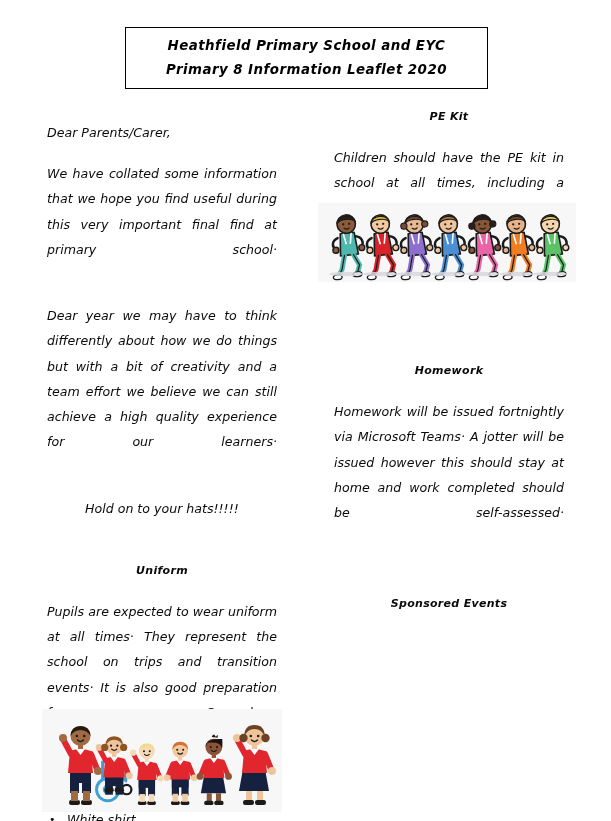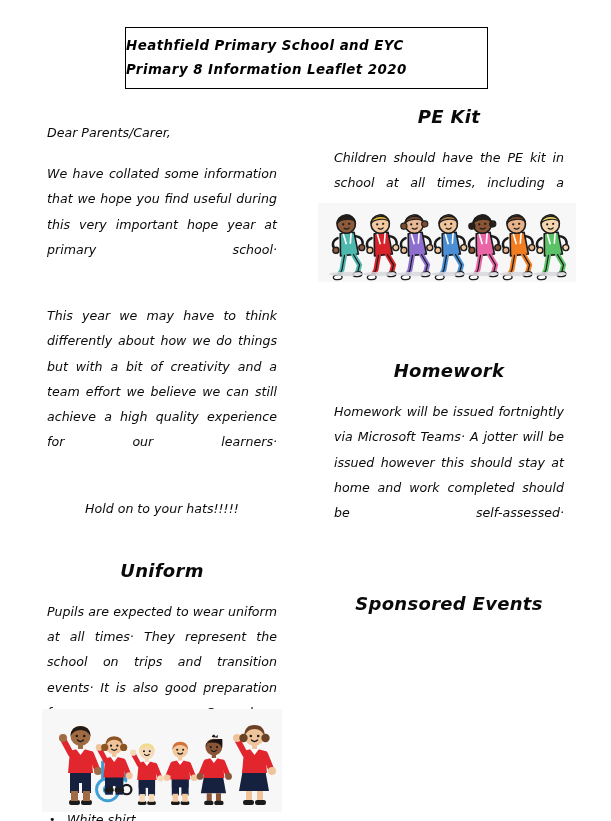--- a/index.html
+++ b/index.html
@@ -26,21 +26,21 @@
   .title-box {
     position: absolute;
     left: 125px;
     top: 27px;
     width: 363px;
     height: 62px;
     border: 1.6px solid #000000;
     box-sizing: border-box;
     display: flex;
     flex-direction: column;
-    align-items: flex-start;
+    align-items: center;
     justify-content: center;
   }
   .title-line {
     font-family: "DejaVu Sans", sans-serif;
     font-style: italic;
     font-weight: bold;
     font-size: 13.4px;
     letter-spacing: 0.45px;
     line-height: 24px;
     color: #000;
@@ -60,21 +60,21 @@
     font-family: "DejaVu Sans", sans-serif;
     font-style: italic;
     font-size: 12.6px;
     line-height: 25.2px;
     color: #0a0a0a;
   }
 
   .heading {
     font-weight: bold;
     text-align: center;
-    font-size: 18px;
+    font-size: 11px;
     letter-spacing: 0.3px;
   }
 
   .para {
     text-align: justify;
     text-justify: inter-word;
     margin: 16px;
   }
   
   .para:after {
@@ -138,23 +138,23 @@
 
   <div class="title-box">
     <div class="title-line">Heathfield Primary School and EYC</div>
     <div class="title-line">Primary 8 Information Leaflet 2020</div>
   </div>
 
   <div class="col col-left">
 
     <p class="para no-stretch">Dear Parents/Carer,</p>
 
-    <p class="para">We have collated some information that we hope you find useful during this very important hope year at primary school·</p>
-
-    <p class="para">This year we may have to think differently about how we do things but with a bit of creativity and a team effort we believe we can still achieve a high quality experience for our learners·</p>
+    <p class="para">We have collated some information that we hope you find useful during this very important final find at primary school·</p>
+
+    <p class="para">Dear year we may have to think differently about how we do things but with a bit of creativity and a team effort we believe we can still achieve a high quality experience for our learners·</p>
 
     <p class="indent-line">Hold on to your hats!!!!!</p>
 
     <div class="spacer-md"></div>
 
     <div class="heading">Uniform</div>
 
     <p class="para">Pupils are expected to wear uniform at all times· They represent the school on trips and transition events· It is also good preparation for Secondary·</p>
 
     <p class="para no-stretch">Our uniform is:</p>

